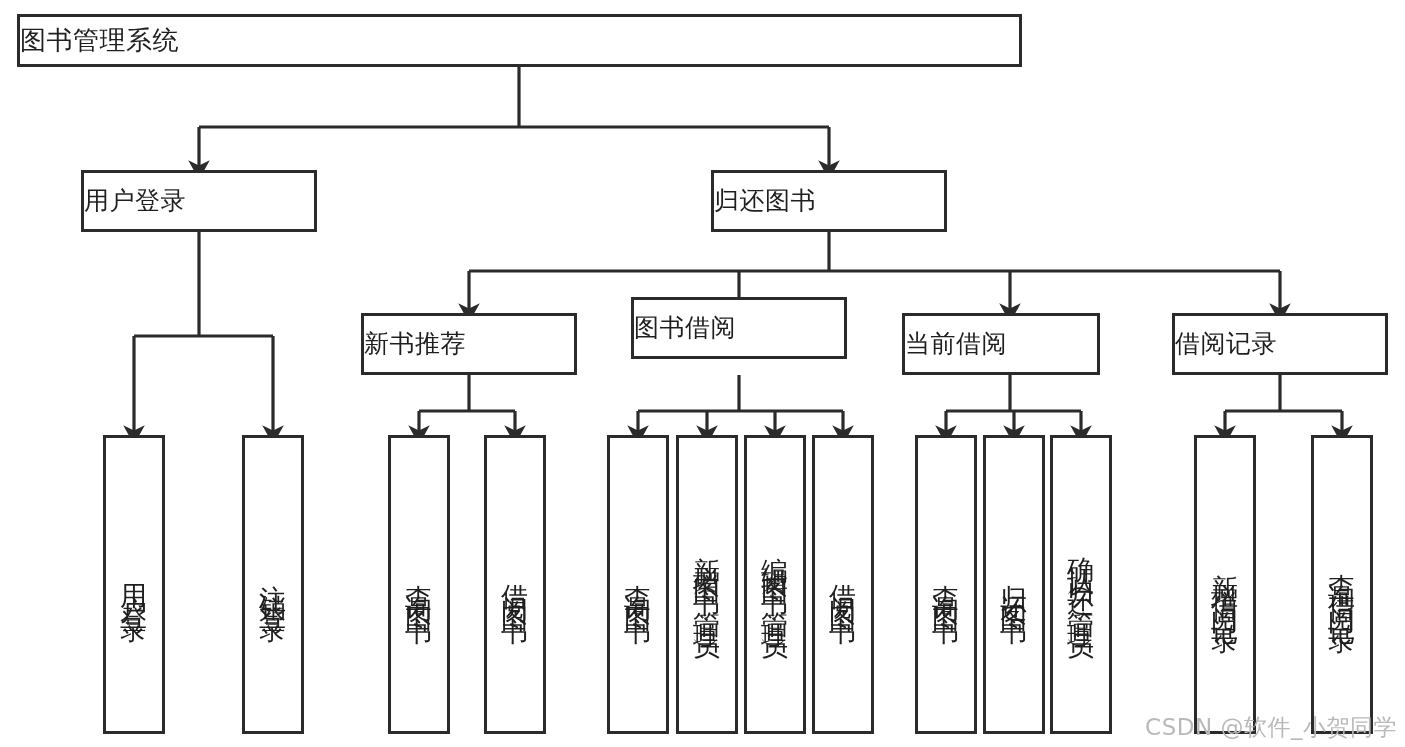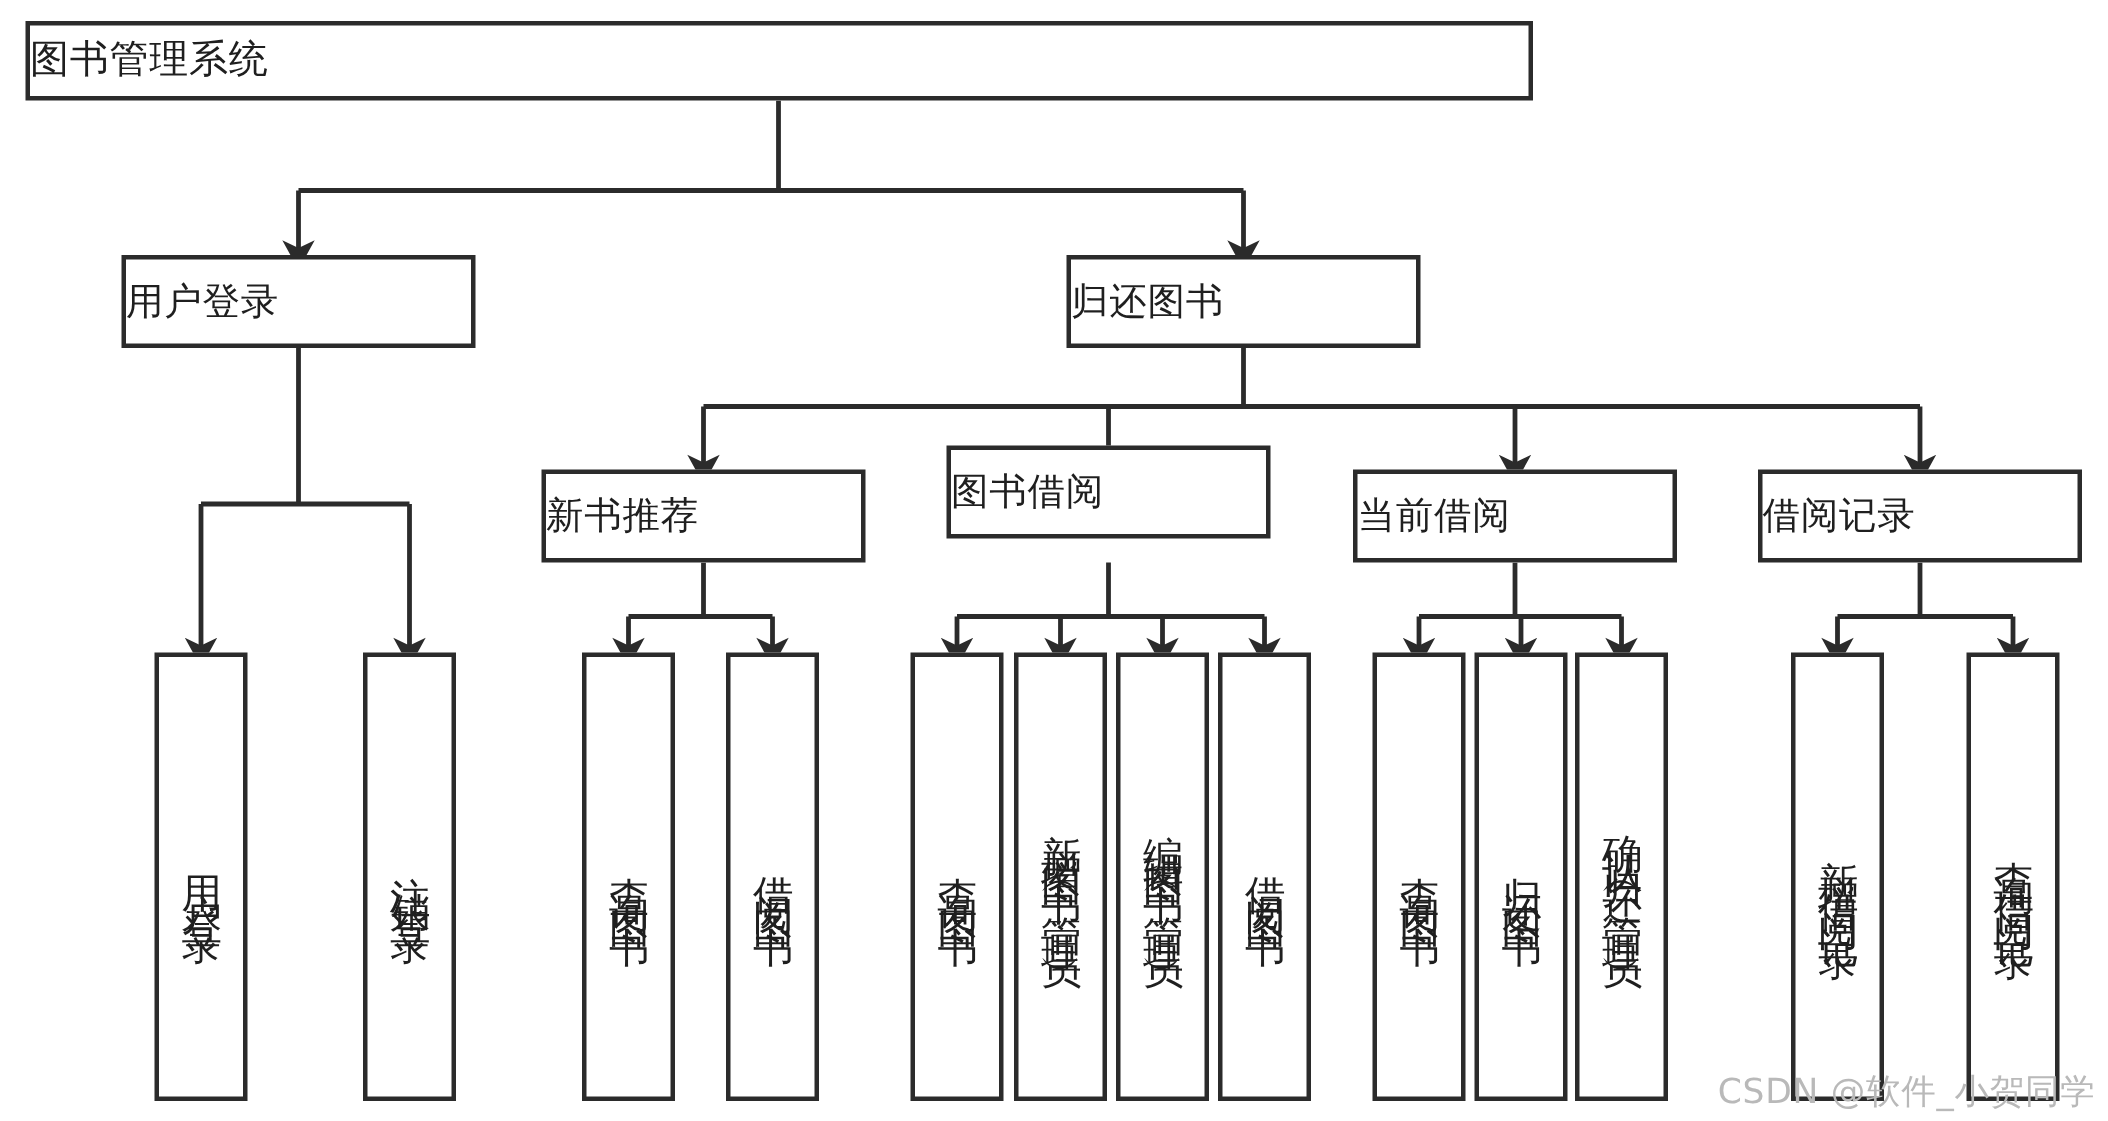--- a/index.html
+++ b/index.html
@@ -131,21 +131,21 @@
   <div class="node horiz" style="left: 711px; top: 170px; width: 236px; height: 62px;">
     <span class="label">归还图书</span>
   </div>
 
   <div class="node horiz" style="left: 361px; top: 313px; width: 216px; height: 62px;">
     <span class="label">新书推荐</span>
   </div>
   <div class="node horiz" style="left: 631px; top: 297px; width: 216px; height: 62px;">
     <span class="label">图书借阅</span>
   </div>
-  <div class="node horiz" style="left: 902px; top: 313px; width: 216px; height: 62px;">
+  <div class="node horiz" style="left: 902px; top: 313px; width: 198px; height: 62px;">
     <span class="label">当前借阅</span>
   </div>
   <div class="node horiz" style="left: 1172px; top: 313px; width: 216px; height: 62px;">
     <span class="label">借阅记录</span>
   </div>
 
   <div class="node vert" style="left: 103px; top: 435px; width: 62px; height: 299px;">
     <span class="label">用户登录</span>
   </div>
   <div class="node vert" style="left: 242px; top: 435px; width: 62px; height: 299px;">

